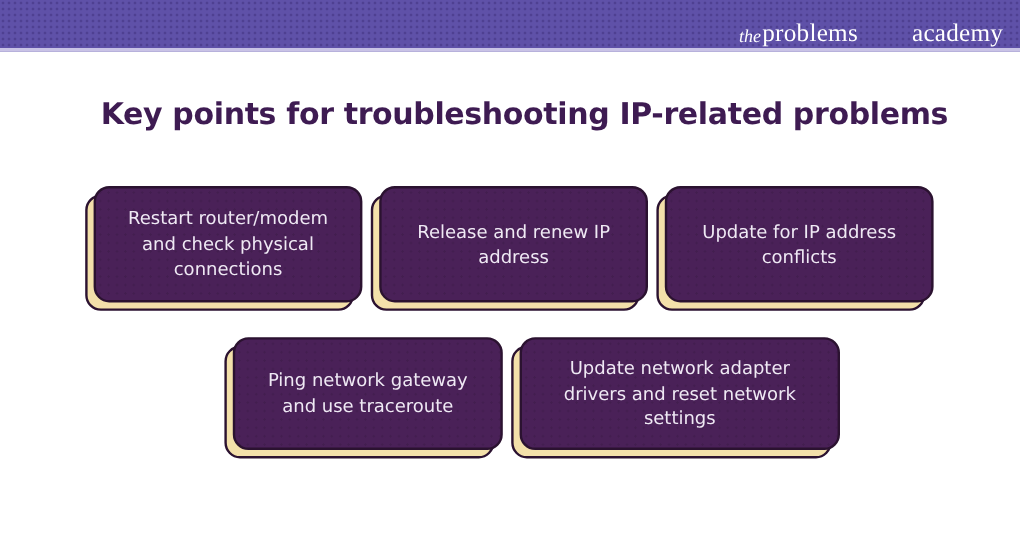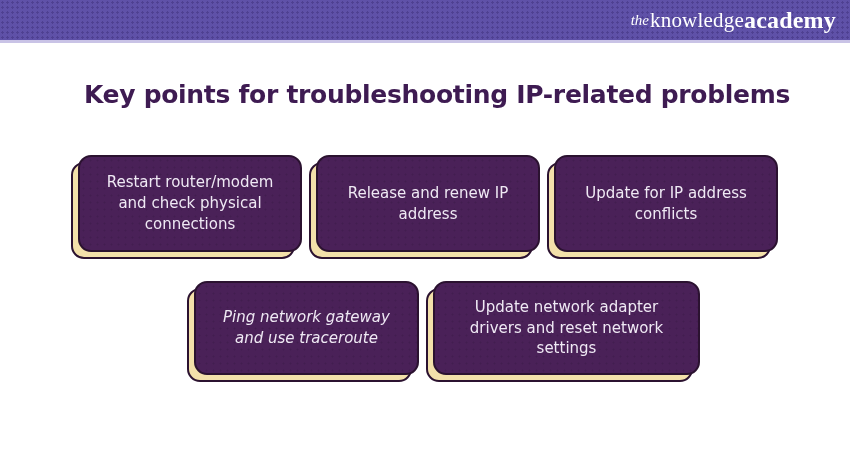--- a/index.html
+++ b/index.html
@@ -28,39 +28,40 @@
     background-image: radial-gradient(rgba(35, 22, 88, 0.28) 1px, transparent 1.4px);
     background-size: 5px 5px;
     border-bottom: 3px solid #C9C3E6;
   }
   .logo {
     position: absolute;
     right: 14px;
     top: 0;
     height: 40px;
     display: flex;
-    align-items: center;
+    align-items: flex-end;
     color: #ffffff;
     font-family: "Liberation Serif", "DejaVu Serif", serif;
     white-space: nowrap;
   }
   .logo .the {
     font-style: italic;
     font-size: 15px;
     margin-right: 1px;
   }
   .logo .knowledge {
     font-size: 21px;
     font-weight: 400;
     letter-spacing: 0.2px;
   }
   .logo .academy {
-    font-size: 24px;
-    font-weight: 700;
+    font-size: 21px;
+    font-weight: 400;
     letter-spacing: 0.2px;
+    margin-left: 45px;
   }
 
   
   .page-title {
     position: absolute;
     left: 12px;
     top: 80px;
     width: 850px;
     text-align: center;
     font-size: 25px;
@@ -103,32 +104,32 @@
     text-align: center;
     padding: 8px 16px;
     color: #EFE9F4;
     font-size: 15px;
     line-height: 1.38;
   }
   
   #card1 { left: 78px;  top: 155px; }
   #card2 { left: 316px; top: 155px; }
   #card3 { left: 554px; top: 155px; }
-  #card4 { left: 194px; top: 281px; width: 225px; height: 94px; font-style: italic; }
+  #card4 { left: 194px; top: 281px; width: 225px; height: 94px; }
   #card5 { left: 433px; top: 281px; width: 267px; height: 94px; }
 </style>
 </head>
 <body>
 
 <div class="stage">
 
   <div class="header-bar">
     <div class="logo">
       <span class="the">the</span>
-        <span class="knowledge">knowledge</span>
+        <span class="knowledge">problems</span>
         <span class="academy">academy</span>
     </div>
   </div>
 
   <div class="page-title">Key points for troubleshooting IP-related problems</div>
 
   <div class="card-wrap" id="card2">
     <div class="card-shadow"></div>
     <div class="card">Release and renew IP address</div>
   </div>

